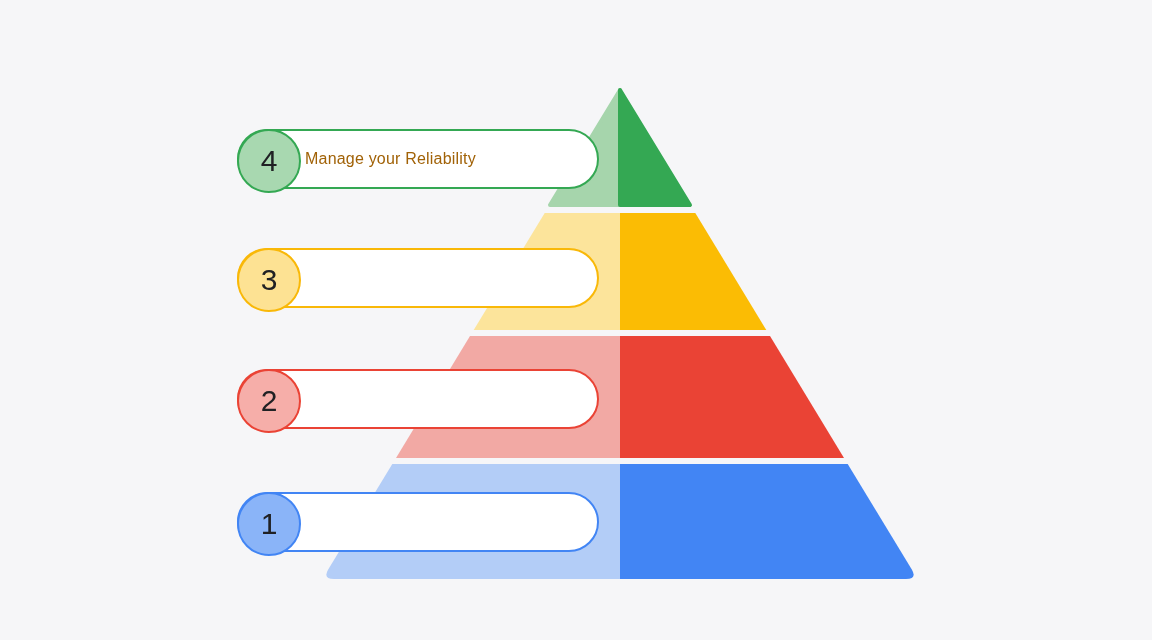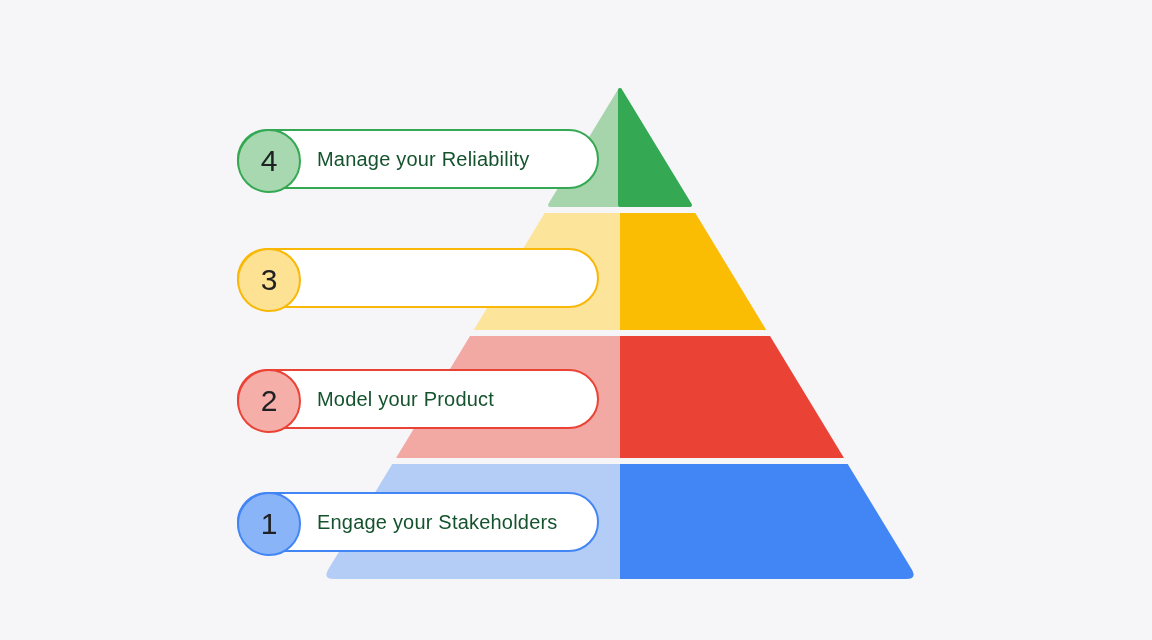--- a/index.html
+++ b/index.html
@@ -31,26 +31,26 @@
     background: var(--cf, #ddd);
     border: 2px solid var(--lc, #888);
     display: flex;
     align-items: center;
     justify-content: center;
     font-size: 30px;
     color: #202124;
   }
   .pill-label {
     position: absolute;
-    left: 78px;
+    left: 66px;
     top: 50%;
     transform: translateY(-50%);
-    font-size: 20px;
+    font-size: 16px;
     letter-spacing: 0.2px;
-    color: #14532d;
+    color: #a16207;
     white-space: nowrap;
   }
 </style>
 </head>
 <body style="background: rgb(246, 246, 248);">
 
 <div class="stage">
 
   <svg class="pyramid-svg" width="1152" height="640" viewBox="0 0 1152 640">
 
@@ -77,23 +77,21 @@
   <div class="pill" style="top: 248px; --lc: #F9B808; --cf: #FDE293;">
     <div class="badge">
       <span>3</span>
     </div>
   </div>
 
   <div class="pill" style="top: 369px; --lc: #EA4335; --cf: #F6AEA9;">
     <div class="badge">
       <span>2</span>
     </div>
-    <div class="pill-label">Model your Product</div>
   </div>
 
   <div class="pill" style="top: 492px; --lc: #4285F4; --cf: #8AB4F8;">
     <div class="badge">
       <span>1</span>
     </div>
-    <div class="pill-label">Engage your Stakeholders</div>
   </div>
 
 </div>
 
 </body></html>

